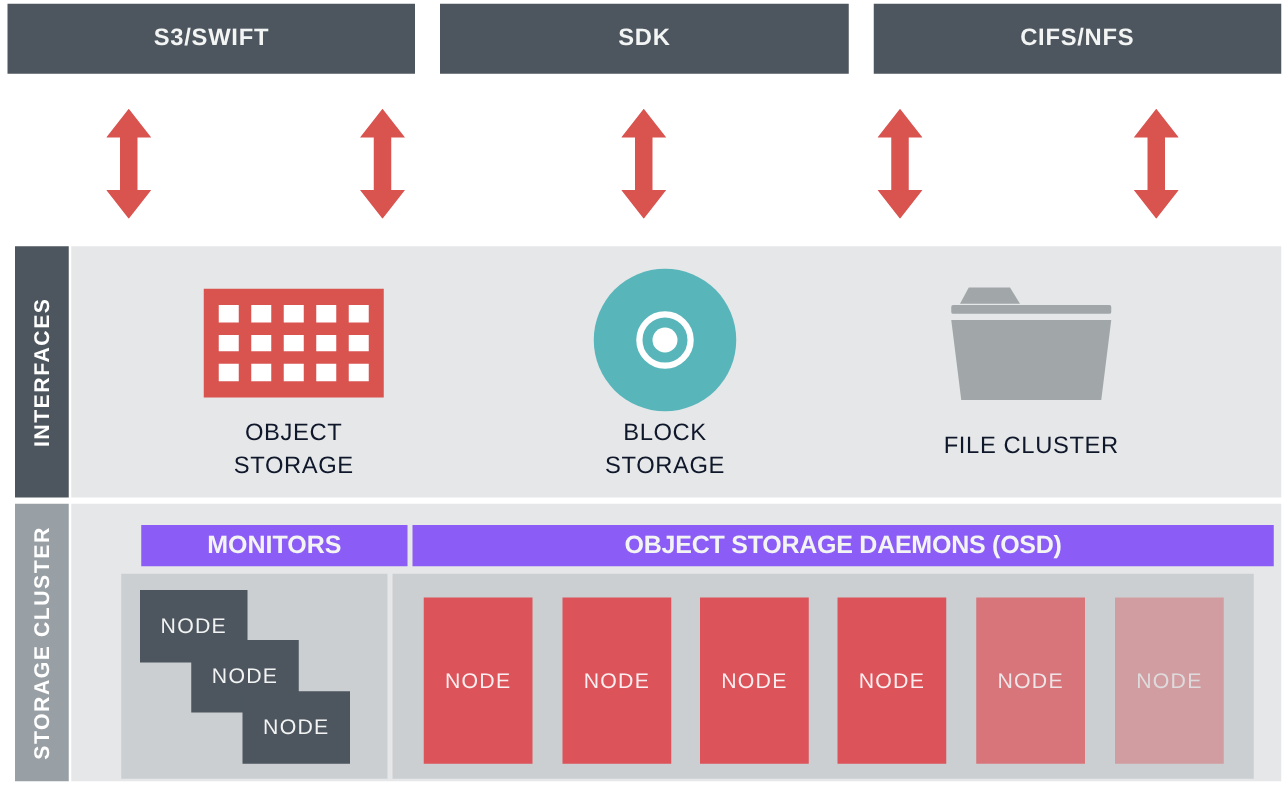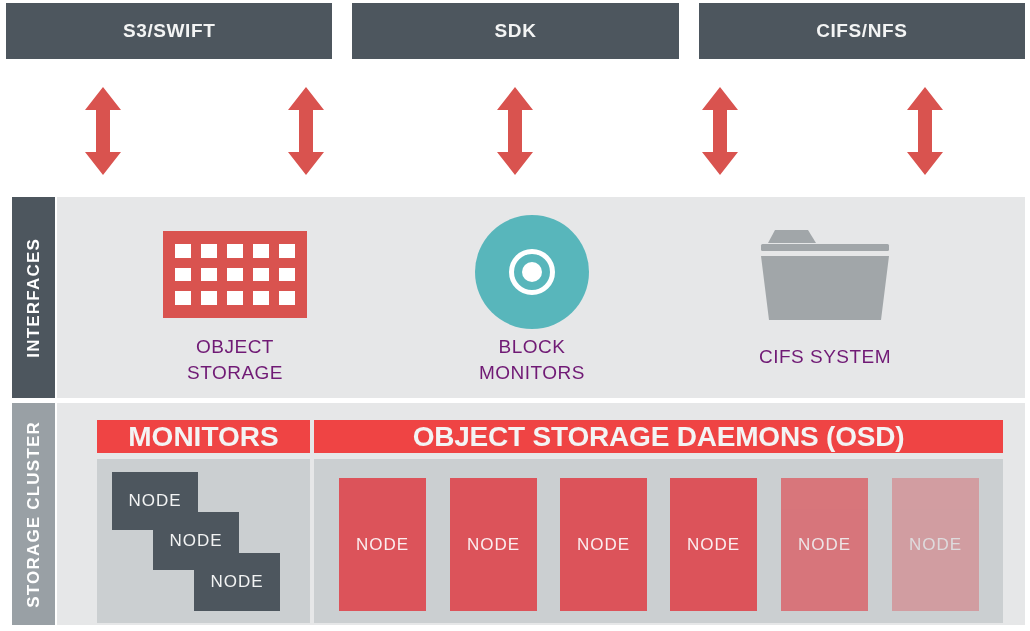--- a/index.html
+++ b/index.html
@@ -37,31 +37,31 @@
     display:grid;grid-template-columns:repeat(5,1fr);grid-template-rows:repeat(3,1fr);
     gap:10px;padding:13px 12px;box-sizing:border-box;
   }
   .obj-icon i{background:#ffffff;display:block;}
   .blk-icon{left:475px;top:215px;width:114px;height:114px;background:#58b6bb;border-radius:50%;}
   .blk-ring{left:509px;top:249px;width:36px;height:36px;border:5px solid #ffffff;border-radius:50%;}
   .blk-dot{left:522px;top:262px;width:20px;height:20px;background:#ffffff;border-radius:50%;}
   .fs-icon{left:760px;top:227px;width:130px;height:93px;}
 
   .iface-label{
-    color:#701a75;font-size:19px;letter-spacing:.5px;text-align:center;
+    color:#0f172a;font-size:19px;letter-spacing:.5px;text-align:center;
     white-space:pre-line;line-height:1.35;
   }
   .lbl-obj{left:158px;top:334px;width:154px;}
   .lbl-blk{left:455px;top:334px;width:154px;}
   .lbl-fs{left:740px;top:344px;width:170px;}
 
   
   .sub-header{
-    background:#ef4444;color:#f3f4f4;display:flex;align-items:center;justify-content:center;
-    font-weight:bold;font-size:28px;height:33px;
+    background:#8b5cf6;color:#f3f4f4;display:flex;align-items:center;justify-content:center;
+    font-weight:bold;font-size:20px;height:33px;margin-left:16px;
   }
   .hdr-monitors{left:97px;top:420px;width:213px;}
   .hdr-osd{left:314px;top:420px;width:689px;letter-spacing:-.2px;}
   .node-panel{background:#cbcfd1;top:459px;height:164px;}
   .panel-monitors{left:97px;width:213px;}
   .panel-osd{left:314px;width:689px;}
 
   .mon-node{
     width:86px;height:58px;background:#4d565e;color:#f2f3f3;
     display:flex;align-items:center;justify-content:center;
@@ -136,30 +136,30 @@
     <i></i>
     <i></i>
 </div>
 <div class="abs iface-label lbl-obj">OBJECT
 STORAGE</div>
 
 <div class="abs blk-icon"></div>
 <div class="abs blk-ring"></div>
 <div class="abs blk-dot"></div>
 <div class="abs iface-label lbl-blk">BLOCK
-MONITORS</div>
+STORAGE</div>
 
 <div class="abs fs-icon">
   <svg width="130" height="93" viewBox="0 0 130 93">
     <polygon points="8,16 15,3 48,3 56,16" fill="#a1a6a9"></polygon>
     <rect x="1" y="17" width="128" height="7" rx="1.5" fill="#a1a6a9"></rect>
     <polygon points="1,29 129,29 121,93 9,93" fill="#a1a6a9"></polygon>
   </svg>
 </div>
-<div class="abs iface-label lbl-fs">CIFS SYSTEM</div>
+<div class="abs iface-label lbl-fs">FILE CLUSTER</div>
 
 <div class="abs v-sidebar sidebar-cluster">
   <span>STORAGE CLUSTER</span>
 </div>
 <div class="abs panel-cluster"></div>
 
 <div class="abs sub-header hdr-monitors">MONITORS</div>
 <div class="abs sub-header hdr-osd">OBJECT STORAGE DAEMONS (OSD)</div>
 
 <div class="abs node-panel panel-monitors"></div>

